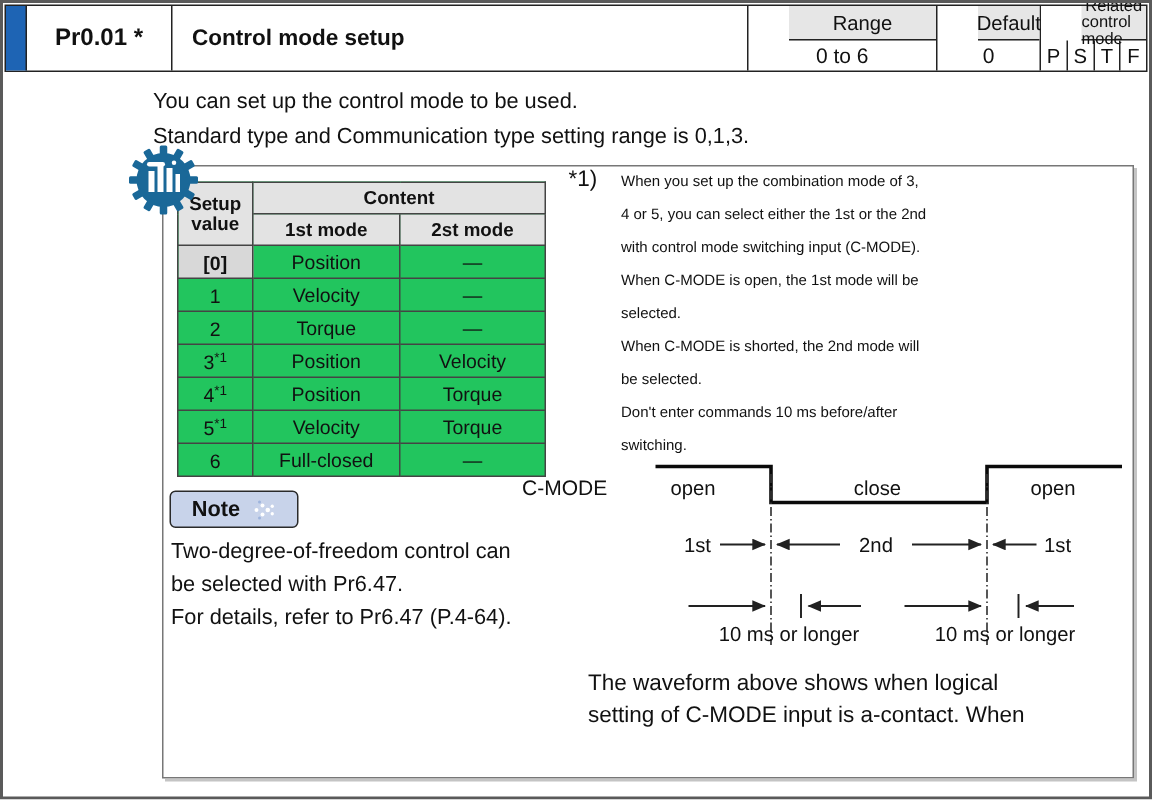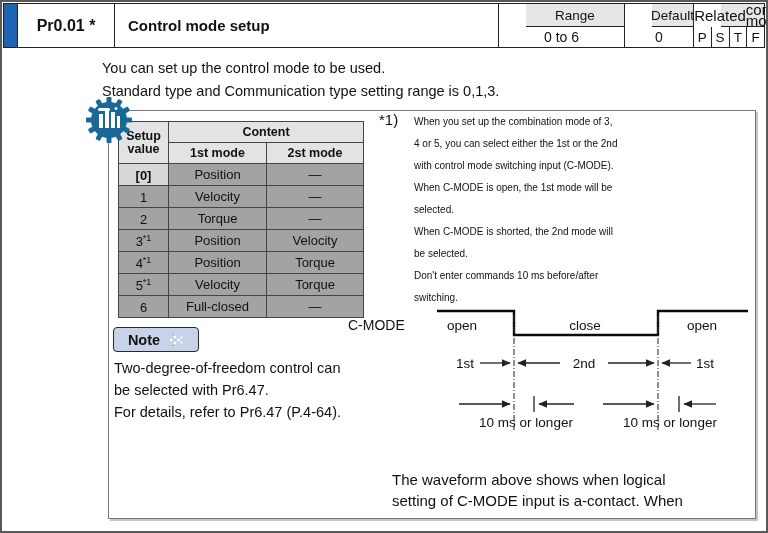--- a/index.html
+++ b/index.html
@@ -15,35 +15,35 @@
   .hparam { width:96px; border-right:1.5px solid #222; display:flex; align-items:center;
             justify-content:center; font-weight:bold; font-size:16px; }
   .htitle { flex:1; border-right:1.5px solid #222; display:flex; align-items:center;
             padding-left:13px; font-weight:bold; font-size:15px; }
   .hcol { display:flex; flex-direction:column; border-right:1.5px solid #222; box-sizing:border-box; }
   .hcol.range { width:126px; } .hcol.unit { width:69px; } .hcol.def { width:69px; }
   .hcol.rel { width:70px; border-right:none; }
   .hlab { height:22px; background:#e6e6e6; border-bottom:1px solid #222;
           display:flex; align-items:center; justify-content:center; font-size:13.5px;margin-left:27px; }
   .hval { flex:1; display:flex; align-items:center; justify-content:center; font-size:14px; }
-  .rel .hlab { flex-direction:row; font-size:15px; line-height:11px; }
+  .rel .hlab { flex-direction:column; font-size:11px; line-height:11px; }
   .relval { flex:1; display:flex; }
   .relval span { flex:1; display:flex; align-items:center; justify-content:center;
                  font-size:13.5px; border-left:1px solid #222; }
   .relval span:first-child { border-left:none; }
   
   .intro { position:absolute; left:100px; top:55px; font-size:14.5px; line-height:22.5px; }
   
   .cbox { position:absolute; left:106px; top:108px; width:648px; height:409px;
           border:1px solid #777; box-shadow:2px 2px 0 #c4c4c4; box-sizing:border-box; }
   
   .gear { position:absolute; left:83px; top:94px; width:48px; height:48px; z-index:3; }
   
   .stable { position:absolute; left:116px; top:119px; border-collapse:collapse;
-            font-size:13px; z-index:2; background:#a3a3a3; }
+            font-size:13px; z-index:2; background:#22c55e; }
   .stable th, .stable td { border:1px solid #444; padding:0; text-align:center; }
   .stable th { background:#e3e3e3; font-size:12.5px; height:20px; }
   .stable td { height:21px; }
   .c1 { width:49px; } .c2 { width:97px; } .c3 { width:96px; }
   .zero { background:#d8d8d8; font-weight:bold; }
   .sup { font-size:9px; vertical-align:5px; }
   .twoline { line-height:13px; }
   
   .noteb { position:absolute; left:111px; top:325px; width:86px; height:25px;
            background:#c8d3ea; border:1.5px solid #2a2a2a; border-radius:4px;
@@ -51,21 +51,21 @@
            font-weight:bold; font-size:14.5px; box-sizing:border-box; }
   .notetext { position:absolute; left:112px; top:355px; font-size:14.5px; line-height:22px; }
   
   .fnmark  { position:absolute; left:377px; top:109px; font-size:15px; }
   .fnlines { position:absolute; left:412px; top:109px; font-size:10px; line-height:22px; width:342px; }
   
   .diag { position:absolute; left:340px; top:300px; }
   .diag text { font-family:"Liberation Sans", sans-serif; font-size:13.5px; fill:#111; }
   .diag text.sig { font-size:14px; }
   
-  .bottomnote { position:absolute; left:390px; top:443px; font-size:15px; line-height:21px;margin-top:24px; }
+  .bottomnote { position:absolute; left:390px; top:443px; font-size:15px; line-height:21px; }
 </style>
 </head>
 <body>
 
 <div class="page">
 
   <div class="hdr">
     <div class="hb"></div>
     <div class="hparam">Pr0.01 *</div>
     <div class="htitle">Control mode setup</div>

